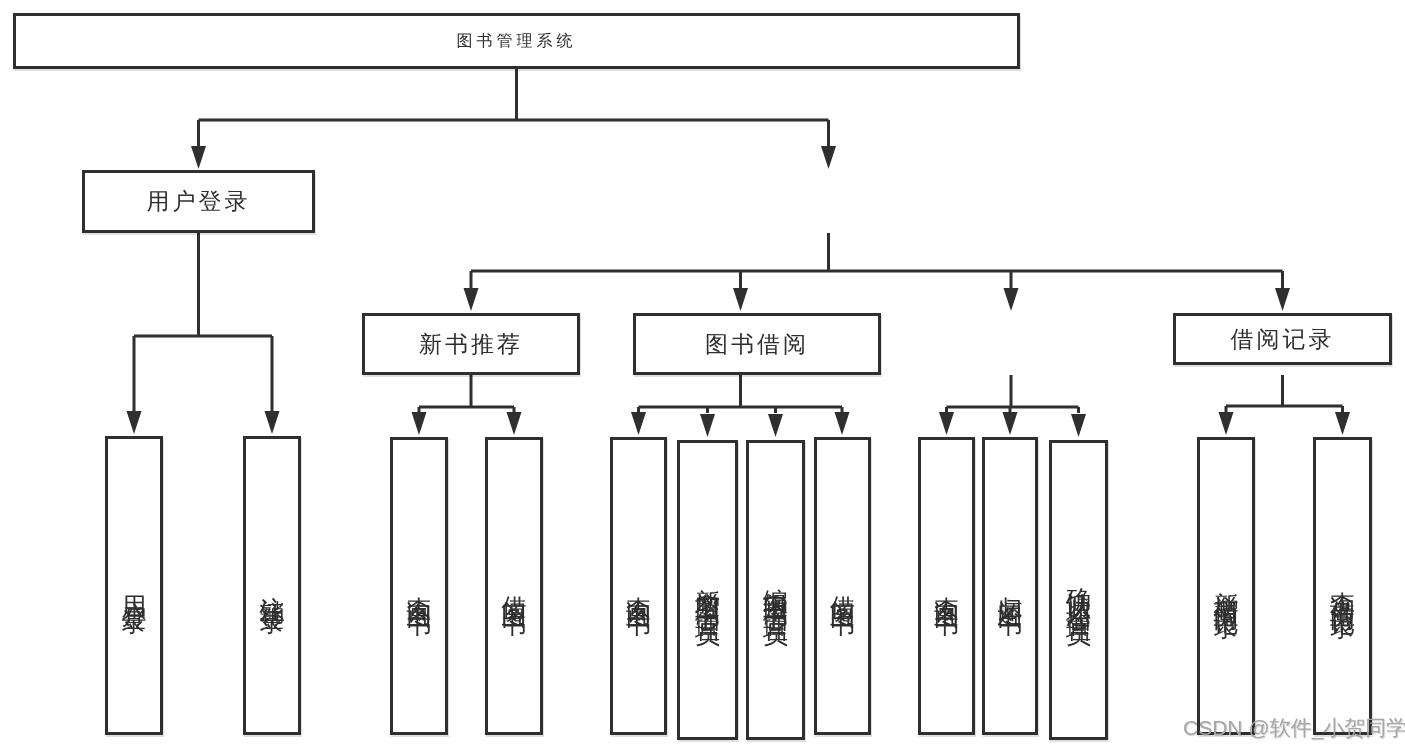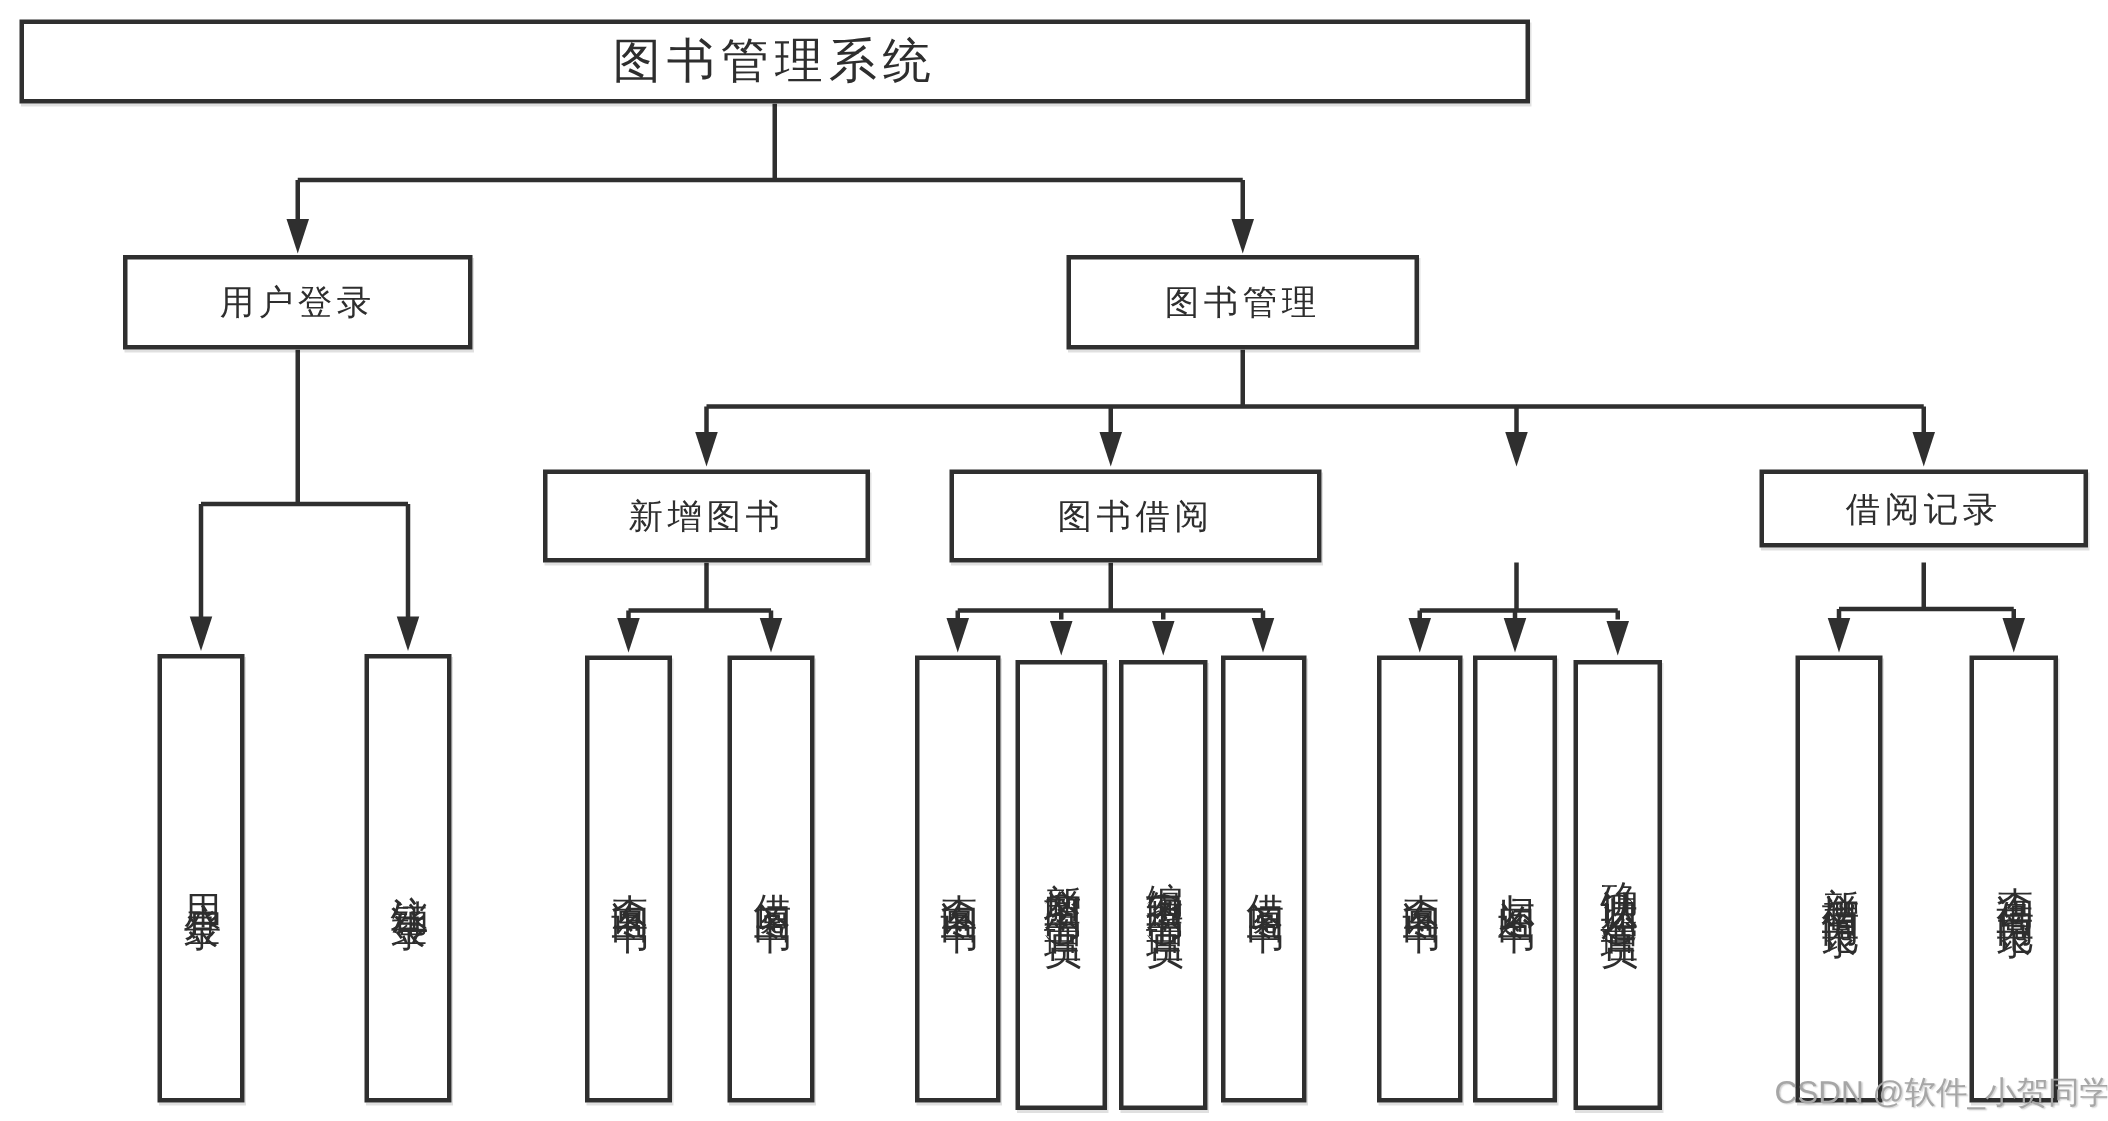--- a/index.html
+++ b/index.html
@@ -17,21 +17,21 @@
     border:3px solid #2f2f2f;
     background:#ffffff;
     color:#2e2e2e;
     display:flex;
     align-items:center;
     justify-content:center;
     text-align:center;
     box-shadow:1px 2px 0 rgba(0,0,0,0.12);
   }
   .box.h{font-size:23px;letter-spacing:3px;}
-  .box.root{font-size:32px;letter-spacing:4px;}
+  .box.root{font-size:16px;letter-spacing:4px;}
   .box.v{
     writing-mode:vertical-rl;
     text-orientation:mixed;
     font-size:25px;
     letter-spacing:5px;
     line-height:1;
   }
   .watermark{
     position:absolute;
     left:1183px;top:714px;
@@ -89,23 +89,22 @@
       <path d="M1078.5 437 L1071 414 L1086 414 Z"></path>
 
       <path d="M1226 435 L1218.5 412 L1233.5 412 Z"></path>
       <path d="M1342.5 435 L1335 412 L1350 412 Z"></path>
     </g>
   </svg>
 
   <div class="box root h" style="left:13px;top:13px;width:1007px;height:56px;">图书管理系统</div>
 
   <div class="box h" style="left:82px;top:170px;width:233px;height:63px;">用户登录</div>
-  <div class="box h" style="left:711px;top:170px;width:235px;height:63px;">图书管理</div>
 
-  <div class="box h" style="left:362px;top:313px;width:218px;height:62px;">新增图书</div>
+  <div class="box h" style="left:362px;top:313px;width:218px;height:62px;">新书推荐</div>
   <div class="box h" style="left:633px;top:313px;width:248px;height:62px;">图书借阅</div>
   <div class="box h" style="left:1173px;top:313px;width:219px;height:52px;">借阅记录</div>
 
   <div class="box v" style="left:105px;top:436px;width:58px;height:299px;">用户登录</div>
   <div class="box v" style="left:243px;top:436px;width:58px;height:299px;">注销登录</div>
 
   <div class="box v" style="left:390px;top:437px;width:58px;height:298px;">查询图书</div>
   <div class="box v" style="left:485px;top:437px;width:58px;height:298px;">借阅图书</div>
 
   <div class="box v" style="left:610px;top:437px;width:57px;height:298px;">查询图书</div>

